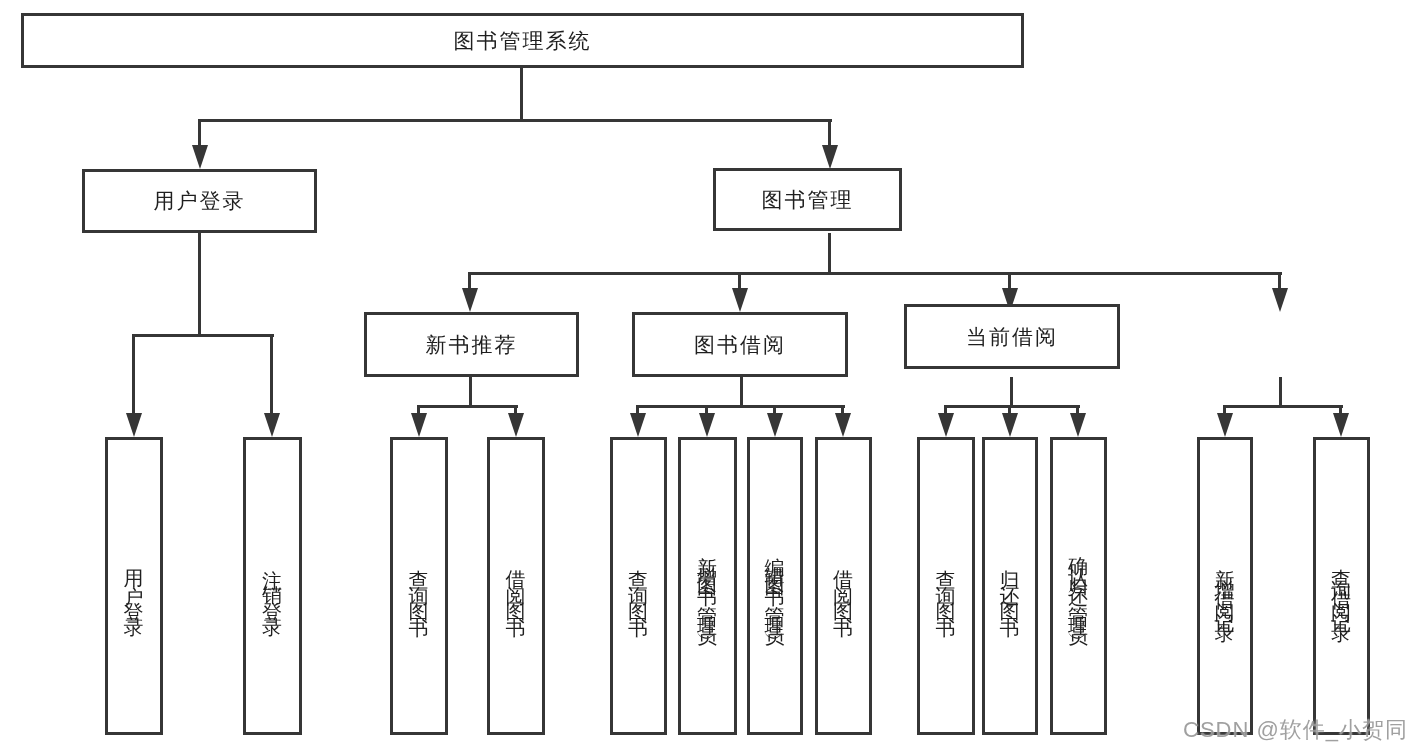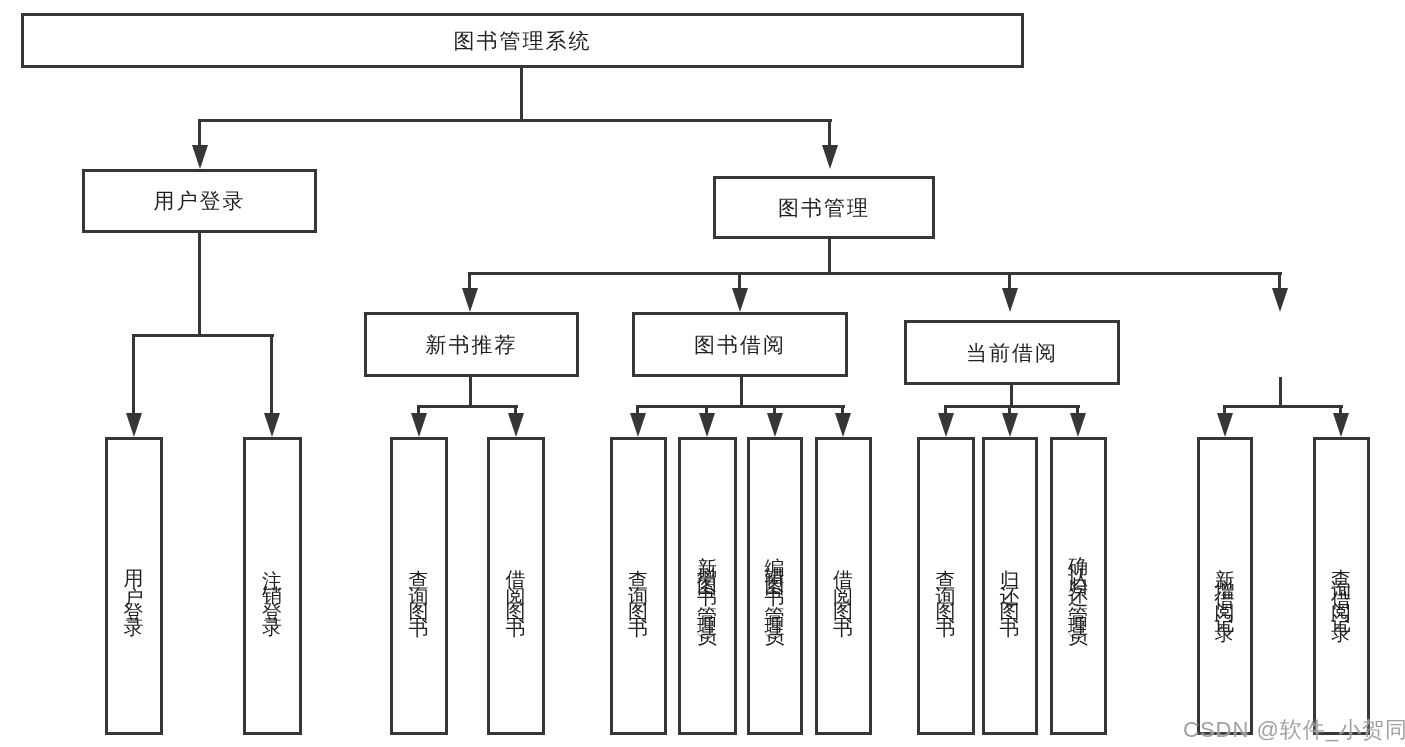--- a/index.html
+++ b/index.html
@@ -99,31 +99,31 @@
   <div class="drop" style="left:1223px;top:405px;height:8px"></div>
   <div class="drop" style="left:1339px;top:405px;height:8px"></div>
 
   <div class="node" style="left:21px;top:13px;width:1003px;height:55px">
     <span>图书管理系统</span>
   </div>
 
   <div class="node" style="left:82px;top:169px;width:235px;height:64px">
     <span>用户登录</span>
   </div>
-  <div class="node" style="left:713px;top:176px;width:222px;height:63px">
+  <div class="node" style="left:713px;top:168px;width:189px;height:63px">
     <span>图书管理</span>
   </div>
 
   <div class="node" style="left:364px;top:312px;width:215px;height:65px">
     <span>新书推荐</span>
   </div>
   <div class="node" style="left:632px;top:312px;width:216px;height:65px">
     <span>图书借阅</span>
   </div>
-  <div class="node" style="left:904px;top:320px;width:216px;height:65px">
+  <div class="node" style="left:904px;top:304px;width:216px;height:65px">
     <span>当前借阅</span>
   </div>
 
   <div class="leaf" style="left:105px;width:58px">
     <span class="vtext sp4">用户登录</span>
   </div>
   <div class="leaf" style="left:243px;width:59px">
     <span class="vtext sp4">注销登录</span>
   </div>
   <div class="leaf" style="left:390px;width:58px">

